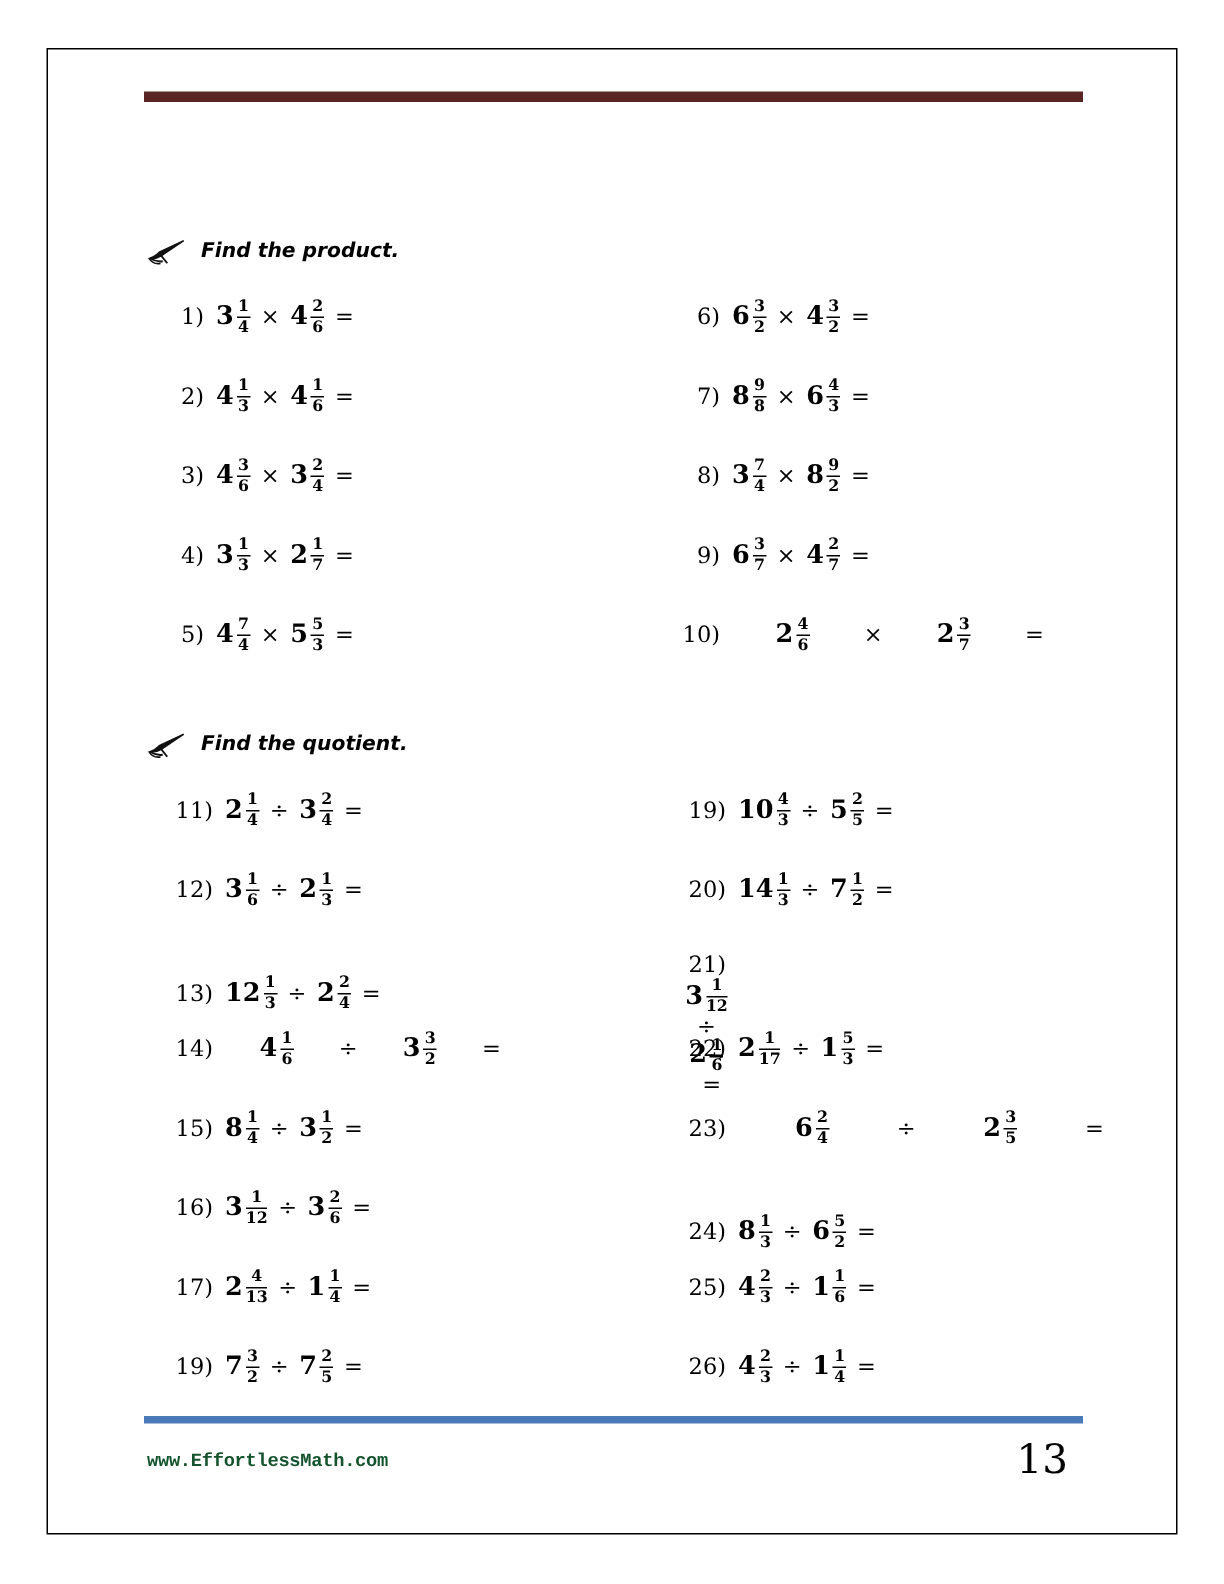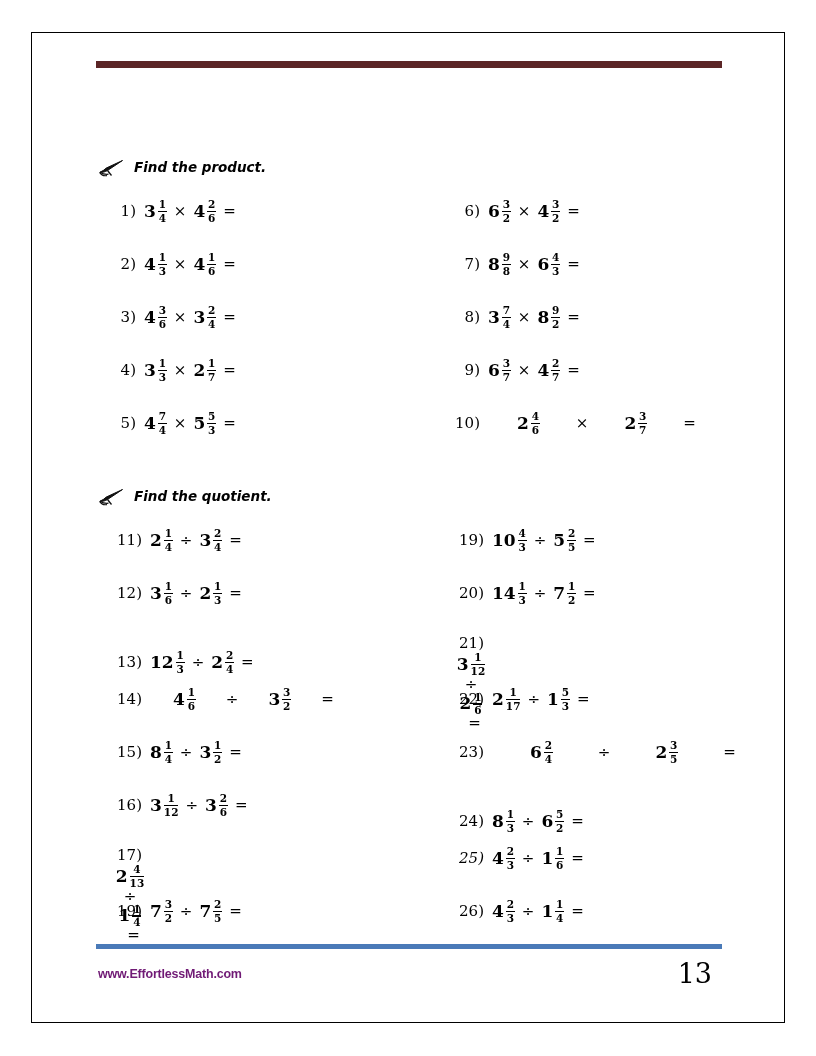--- a/index.html
+++ b/index.html
@@ -169,24 +169,24 @@
     left: 64px;
     bottom: 73px;
     width: 626px;
     height: 5px;
     background: #4A7AB8;
   }
   .footer-site {
     position: absolute;
     left: 66px;
     bottom: 41px;
-    font-family: Liberation Sans, sans-serif;
+    font-family: Liberation Mono, monospace;
     font-weight: bold;
     font-size: 12.5px;
-    color: #701a75;
+    color: #14532d;
     letter-spacing: -0.2px;
   }
   .footer-page {
     position: absolute;
     right: 72px;
     bottom: 33px;
     font-family: "DejaVu Serif", serif;
     font-size: 27px;
     color: #000;
   }
@@ -565,21 +565,21 @@
               <span class="mixed">
                 <span class="whole">3</span>
                 <span class="frac">
                   <span class="num">2</span>
                   <span class="bar"></span>
                   <span class="den">6</span>
                 </span>
               </span>
               <span class="eq">=</span>
             </div>
-            <div class="problem" style="position: absolute; top: 318px; flex-direction: column;">
+            <div class="problem" style="position: absolute; top: 318px;">
               <span class="prob-num" style="width: 32px;">17)</span>
               <span class="mixed">
                 <span class="whole">2</span>
                 <span class="frac">
                   <span class="num">4</span>
                   <span class="bar"></span>
                   <span class="den">13</span>
                 </span>
               </span>
               <span class="op">÷</span>
@@ -736,21 +736,21 @@
                 <span class="whole">6</span>
                 <span class="frac">
                   <span class="num">5</span>
                   <span class="bar"></span>
                   <span class="den">2</span>
                 </span>
               </span>
               <span class="eq">=</span>
             </div>
             <div class="problem" style="position: absolute; top: 318px;">
-              <span class="prob-num" style="width: 34px; font-style: italic;">25)</span>
+              <span class="prob-num" style="width: 34px;">25)</span>
               <span class="mixed">
                 <span class="whole">4</span>
                 <span class="frac">
                   <span class="num">2</span>
                   <span class="bar"></span>
                   <span class="den">3</span>
                 </span>
               </span>
               <span class="op">÷</span>
               <span class="mixed">

